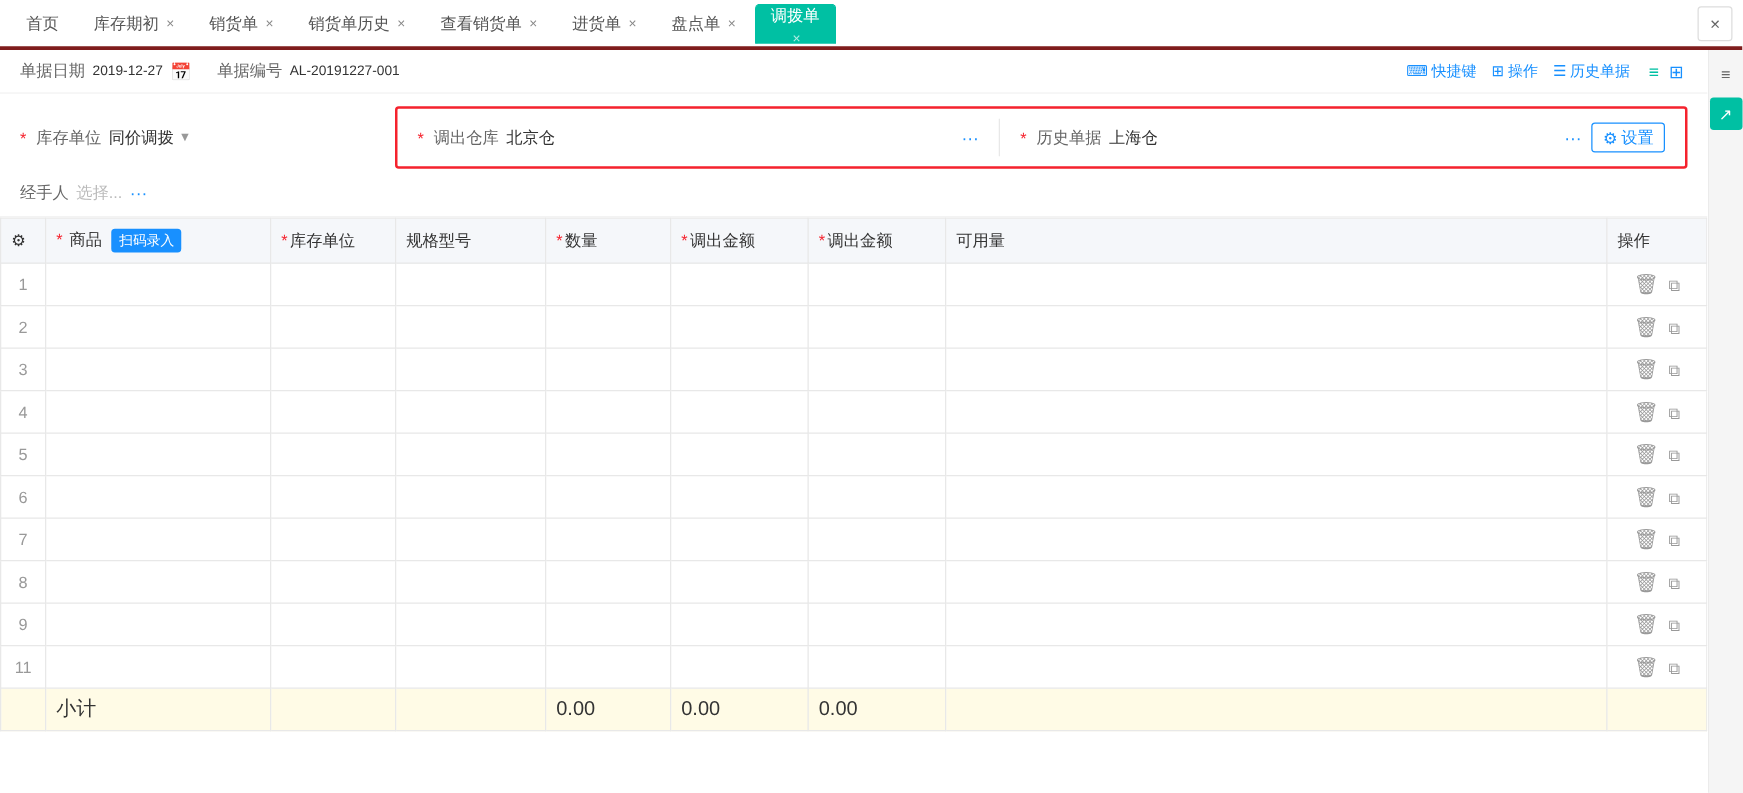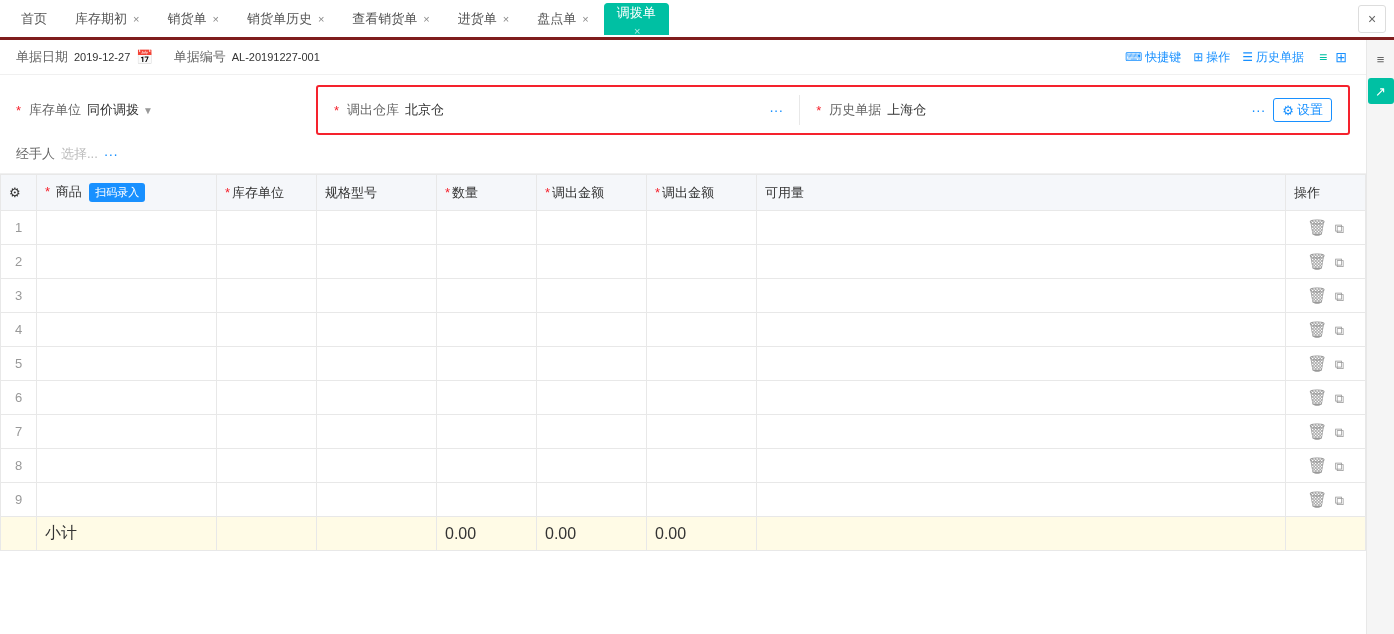--- a/index.html
+++ b/index.html
@@ -387,20 +387,34 @@
       <td></td>
       <td></td>
       <td></td>
       <td></td>
       <td></td>
       <td class="op-col">
         <span class="op-btn" title="删除">🗑</span>
         <span class="op-btn" title="复制" style="font-size:13px;">⧉</span>
       </td>
     </tr>
+            <tr>
+      <td class="row-num">11</td>
+      <td></td>
+      <td></td>
+      <td></td>
+      <td></td>
+      <td></td>
+      <td></td>
+      <td></td>
+      <td class="op-col">
+        <span class="op-btn" title="删除">🗑</span>
+        <span class="op-btn" title="复制" style="font-size:13px;">⧉</span>
+      </td>
+    </tr>
           </tbody>
         <tfoot>
           <tr class="subtotal-row">
             <td></td>
             <td>小计</td>
             <td></td>
             <td></td>
             <td>0.00</td>
             <td>0.00</td>
             <td>0.00</td>

